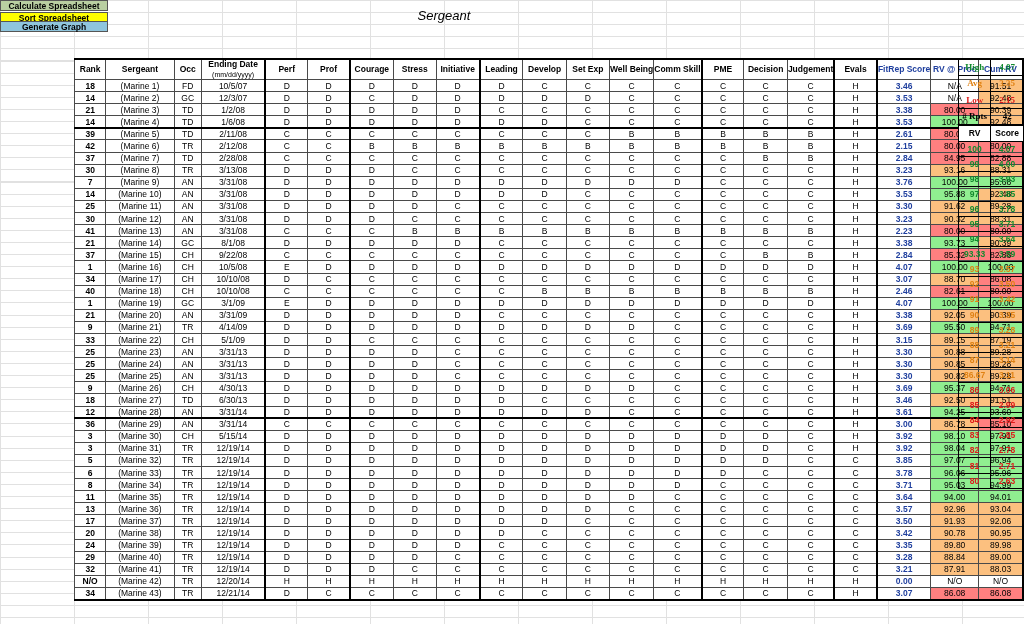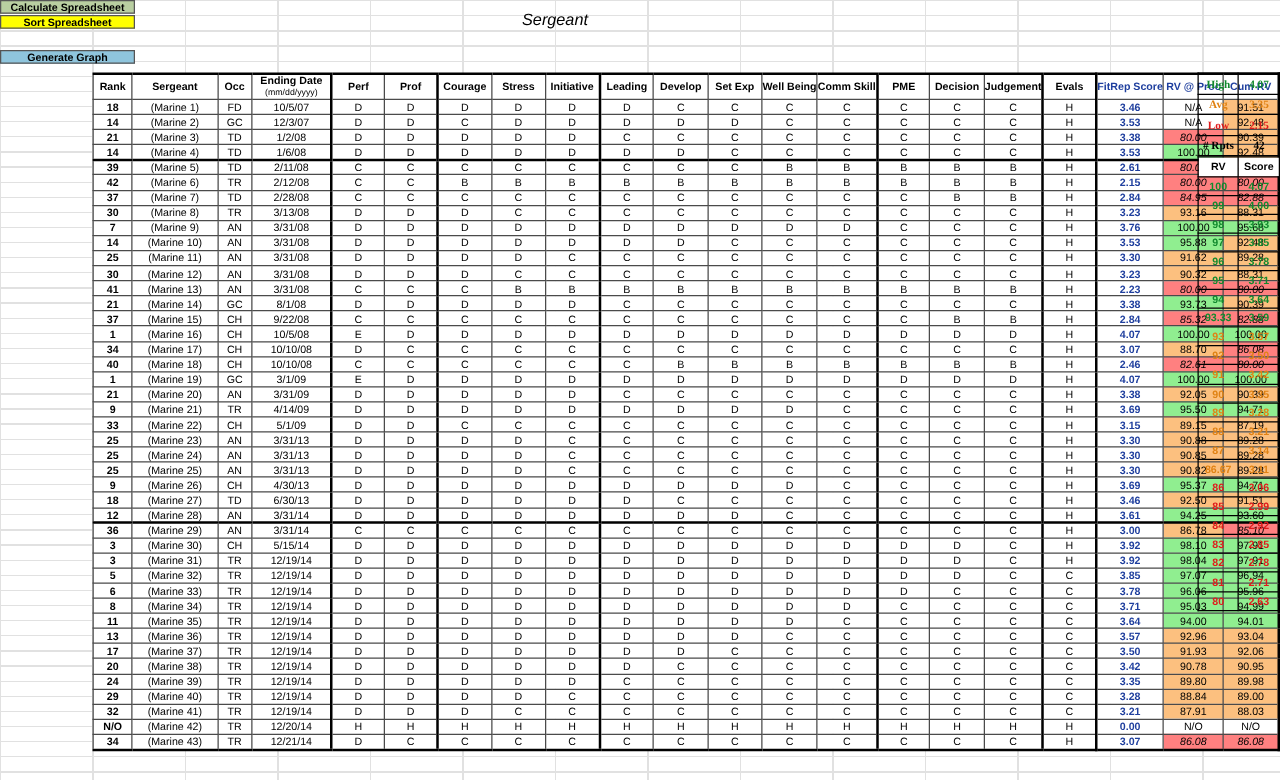--- a/index.html
+++ b/index.html
@@ -53,21 +53,21 @@
   .c-date{width:65px;}
   .c-g{width:44px;}
   .c-fit{width:39px;font-weight:bold;color:#1f3f9e;margin-left:20px;}
   .c-rv{width:48px;margin-top:35px;}
   .c-cum{width:45px;}
 
   
   tr.gap td{border-top:2px solid #000 !important;}
 
   
-  .f-red{background:#ff8080 !important;font-style:italic;}
+  .f-red{background:#ff8080 !important;}
   .f-org{background:#fcc07f !important;}
   .f-grn{background:#90ee90 !important;}
 
   
   #stats{left:958px;top:58px;font-family:Liberation Serif, serif;}
   #stats td{border:1px solid #000;width:33px;height:13.5px;
             text-align:center;font-size:9px;font-weight:bold;}
   #stats .lbl{width:32px;}
   .t-grn{color:#128a2e;}
   .t-org{color:#e08214;}
@@ -81,21 +81,21 @@
   #lookup th{border:1px solid #000;width:33px;height:12.5px;
              text-align:center;font-size:8.5px;font-weight:bold;background:#fff;}
 </style>
 </head>
 <body>
 
 <div id="sheet-bg"></div>
 
 <div class="abs btn" id="btn-calc" style="left:0;top:0;">Calculate Spreadsheet</div>
 <div class="abs btn" id="btn-sort" style="left:0;top:12px;">Sort Spreadsheet</div>
-<div class="abs btn" id="btn-graph" style="left:0;top:40px;">Generate Graph</div>
+<div class="abs btn" id="btn-graph" style="left:0;top:21px;">Generate Graph</div>
 
 <div class="abs" id="title">Sergeant</div>
 
 <table class="abs" id="grid">
   <thead>
     <tr id="hdr-row">
         <th class="hdr c-rank tT">Rank</th>
         <th class="hdr c-name tT">Sergeant</th>
         <th class="hdr c-occ tT">Occ</th>
         <th class="hdr c-date tT">Ending Date<span class="sub">(mm/dd/yyyy)</span></th>

